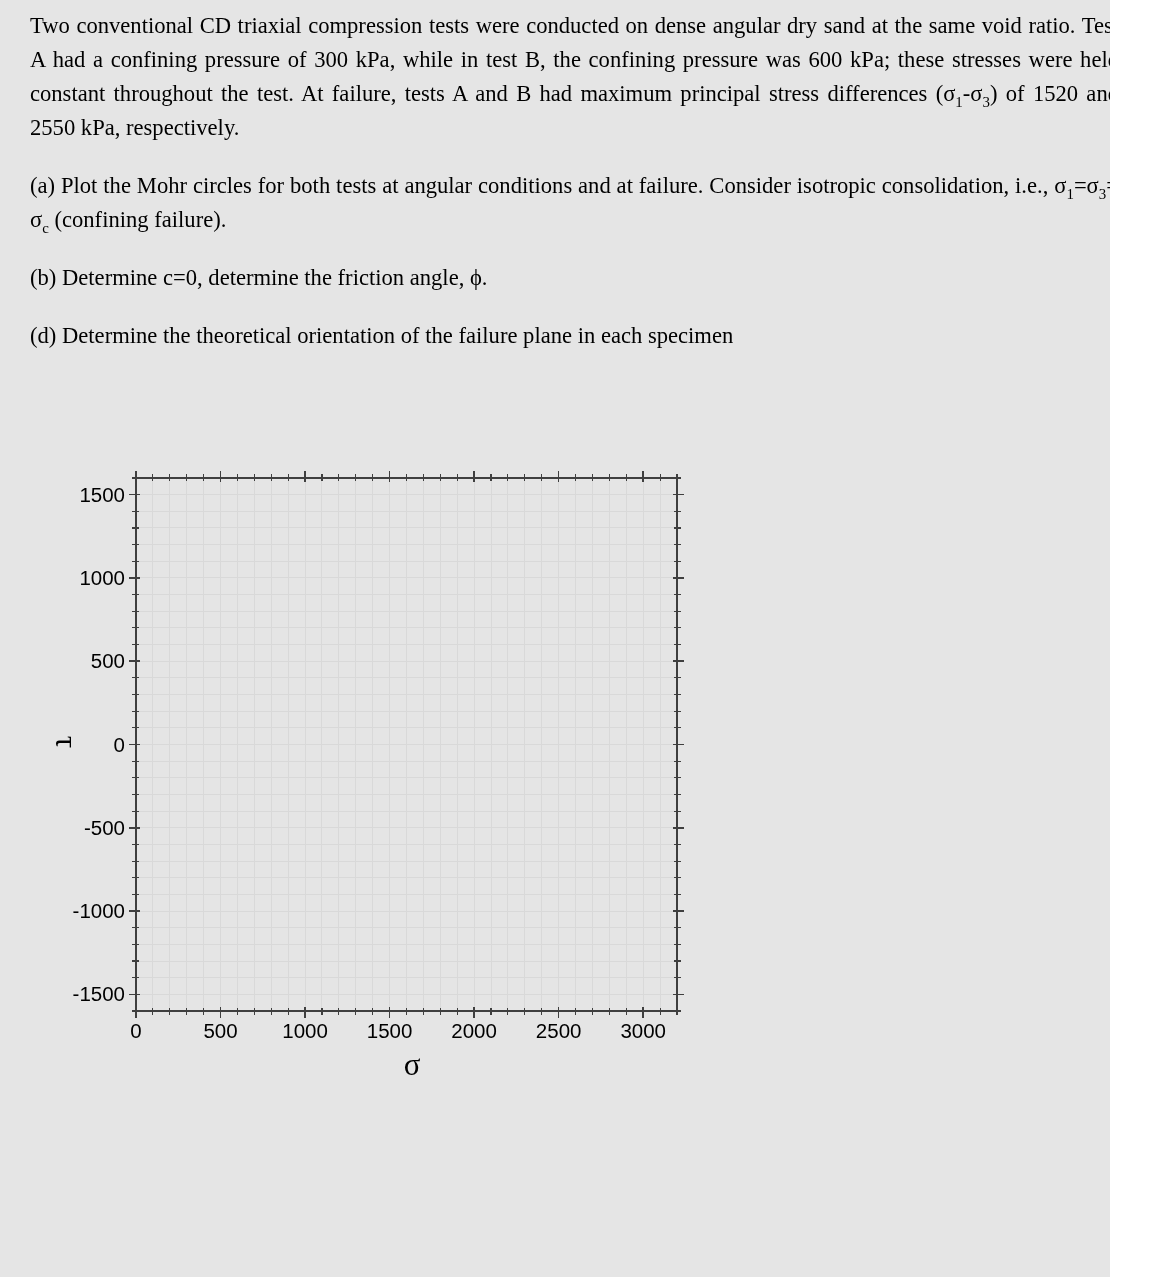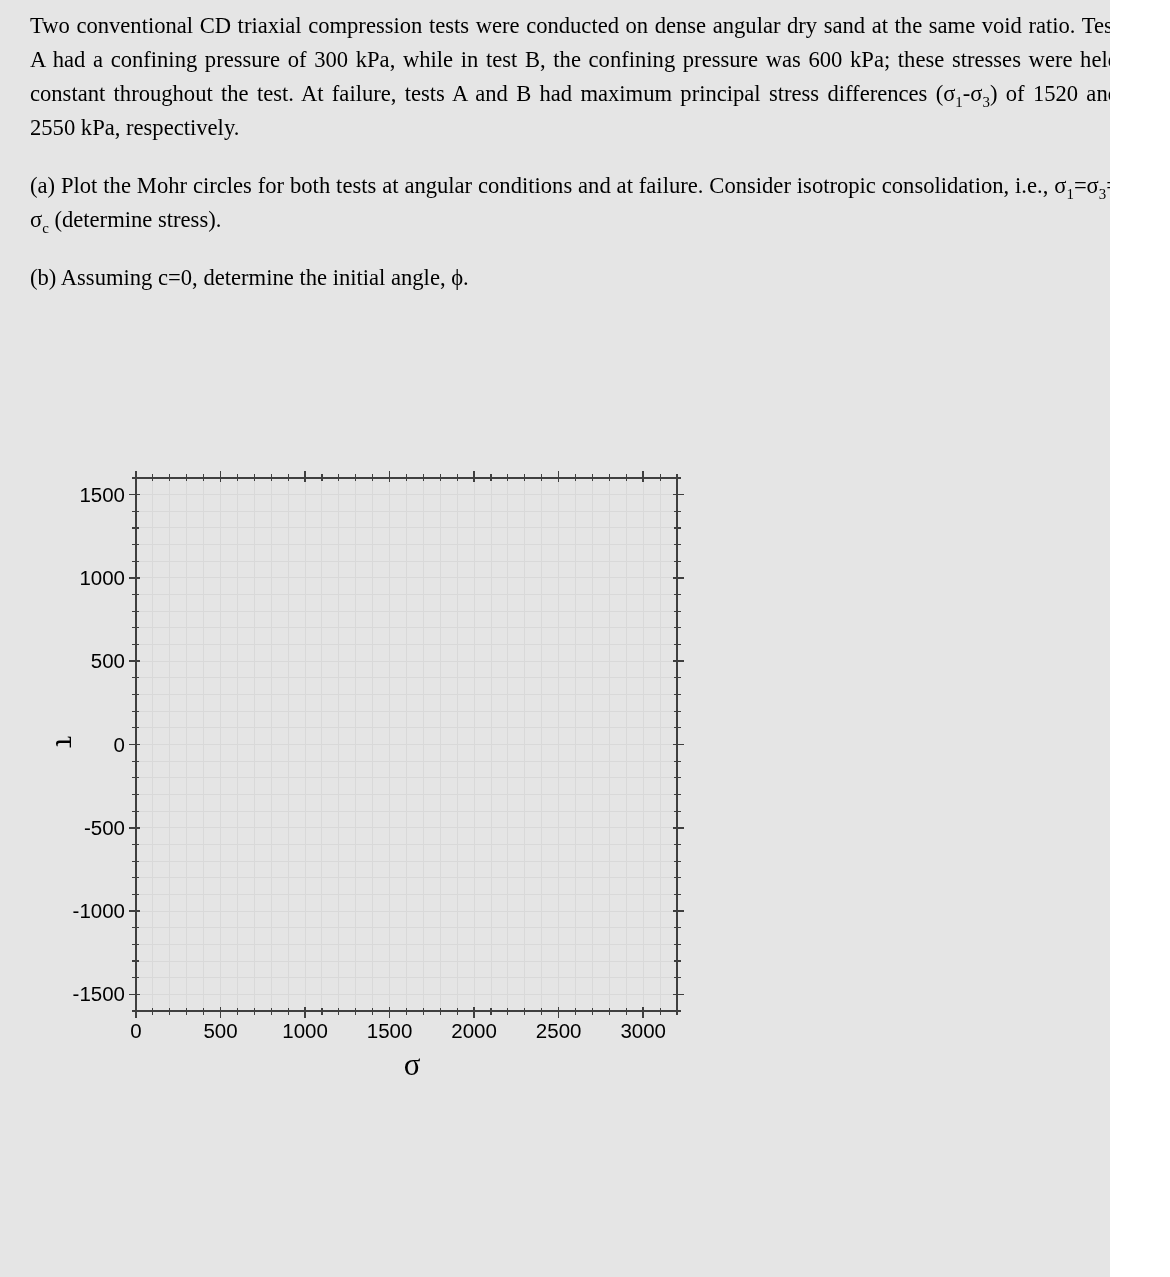--- a/index.html
+++ b/index.html
@@ -40,25 +40,26 @@
 </style>
 </head>
 <body>
 
 <div class="page">
 
   <div class="text-block">
 
     <p class="para"><span>Two conventional CD triaxial compression tests were conducted on dense angular dry sand at the same void ratio. Test A had a confining pressure of 300 kPa, while in test B, the confining pressure was 600 kPa; these stresses were held constant throughout the test. At failure, tests A and B had maximum principal stress differences (σ</span><sub>1</sub><span>-σ</span><sub>3</sub><span>) of 1520 and 2550 kPa, respectively.</span></p>
 
-    <p class="para"><span>(a) Plot the Mohr circles for both tests at angular conditions and at failure. Consider isotropic consolidation, i.e., σ</span><sub>1</sub><span>=σ</span><sub>3</sub><span>= σ</span><sub>c</sub><span> (determine stress).</span></p>
-
-    <p class="para"><span>(b) Assuming c=0, determine the initial angle, ϕ.</span></p>
-
-
+    <p class="para"><span>(a) Plot the Mohr circles for both tests at angular conditions and at failure. Consider isotropic consolidation, i.e., σ</span><sub>1</sub><span>=σ</span><sub>3</sub><span>= σ</span><sub>c</sub><span> (confining failure).</span></p>
+
+    <p class="para"><span>(b) Determine c=0, determine the friction angle, ϕ.</span></p>
+
+
+    <p class="para"><span>(d) Determine the theoretical orientation of the failure plane in each specimen</span></p>
 
   </div>
 
   <div class="chart-wrap">
     <svg id="chart" viewBox="0 0 740 660" xmlns="http://www.w3.org/2000/svg">
         <line x1="152.91" y1="23" x2="152.91" y2="556" stroke="#d9d9d9" stroke-width="1" shape-rendering="crispEdges"></line>
         <line x1="169.81" y1="23" x2="169.81" y2="556" stroke="#d9d9d9" stroke-width="1" shape-rendering="crispEdges"></line>
         <line x1="186.72" y1="23" x2="186.72" y2="556" stroke="#d9d9d9" stroke-width="1" shape-rendering="crispEdges"></line>
         <line x1="203.63" y1="23" x2="203.63" y2="556" stroke="#d9d9d9" stroke-width="1" shape-rendering="crispEdges"></line>
         <line x1="220.53" y1="23" x2="220.53" y2="556" stroke="#d9d9d9" stroke-width="1" shape-rendering="crispEdges"></line>

